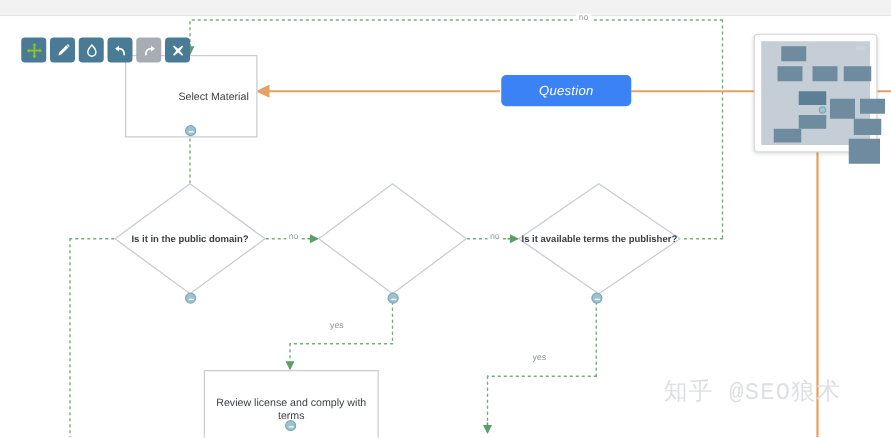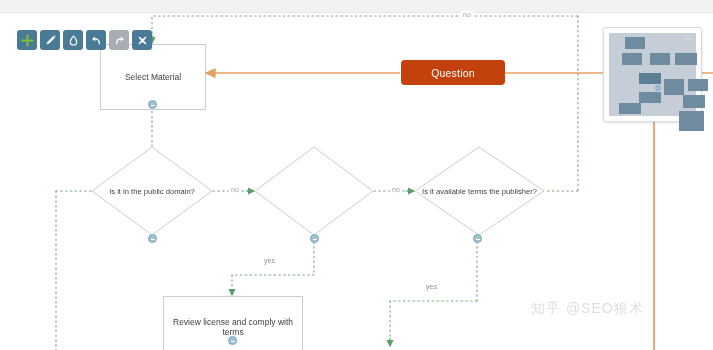--- a/index.html
+++ b/index.html
@@ -15,27 +15,27 @@
   
   .topbar{position:absolute;left:0;top:0;width:713px;height:12px;background:#f2f2f3;border-bottom:1px solid #e6e6e7;}
 
   
   .canvas{position:absolute;left:0;top:13px;width:713px;height:337px;background:#ffffff;}
   .canvas-svg{position:absolute;left:0;top:0;width:713px;height:337px;}
 
   
   .node-rect{
     position:absolute;background:#ffffff;border:1px solid #c9ccd0;
-    box-sizing:border-box;display:flex;align-items:center;justify-content:center;
+    box-sizing:border-box;display:flex;align-items:center;justify-content:flex-end;
     font-size:8.5px;color:#3b3f44;text-align:center;line-height:1.2;
   }
   .node-rect .lbl{padding:0 6px;}
 
   
-  .node-diamond{position:absolute;}
+  .node-diamond{position:absolute;font-weight:bold;}
   .node-diamond .dia{
     position:absolute;left:0;top:0;width:100%;height:100%;
   }
   .node-diamond .dlbl{
     position:absolute;left:0;top:50%;width:100%;transform:translateY(-50%);
     text-align:center;font-size:7.6px;color:#3b3f44;white-space:nowrap;
   }
 
   
   .port{
@@ -48,23 +48,23 @@
 
   
   .edge-label{
     position:absolute;font-size:7px;color:#9aa0a6;background:#ffffff;
     padding:0 2px;white-space:nowrap;
   }
   .edge-label.lbl-grey{color:#8b9096;}
 
   
   .pill{
-    position:absolute;background:#c2410c;border-radius:4px;
+    position:absolute;background:#3b82f6;border-radius:4px;
     display:flex;align-items:center;justify-content:center;
-    color:#ffffff;font-size:10.5px;letter-spacing:.2px;
+    color:#ffffff;font-size:10.5px;letter-spacing:.2px;font-style:italic;
   }
 
   
   .toolbar{position:absolute;display:flex;gap:3px;z-index:40;}
   .tool-btn{
     width:20px;height:20px;border-radius:3px;background:#4a7b96;
     display:flex;align-items:center;justify-content:center;cursor:pointer;
     box-sizing:border-box;
   }
   .tool-btn.disabled{background:#a7adb2;}
@@ -76,22 +76,22 @@
     box-shadow:0 1px 3px rgba(0,0,0,.12);box-sizing:border-box;padding:5px;z-index:35;
   }
   .minimap-inner{position:absolute;left:5px;top:5px;right:5px;bottom:5px;background:#c5ced6;}
   .mm-node{position:absolute;background:#6f8ba0;}
   .mm-node.sel{background:#5c7f96;}
   .mm-dot{position:absolute;width:6px;height:6px;border-radius:50%;background:#9fc2cf;border:1px solid #7fa9ba;box-sizing:border-box;}
   .mm-corner{position:absolute;right:4px;top:4px;width:7px;height:3px;background:#ccd4db;}
 
   
   .watermark{
-    position:absolute;font-size:14px;color:#dedfe1;white-space:nowrap;
-    font-family:Liberation Sans, sans-serif;letter-spacing:1px;user-select:none;
+    position:absolute;font-size:19px;color:#dedfe1;white-space:nowrap;
+    font-family:Liberation Mono, monospace;letter-spacing:1px;user-select:none;
   }
 </style>
 </head>
 <body>
 
 <div id="app">
 
   <div class="topbar"></div>
 
   <div class="canvas">

